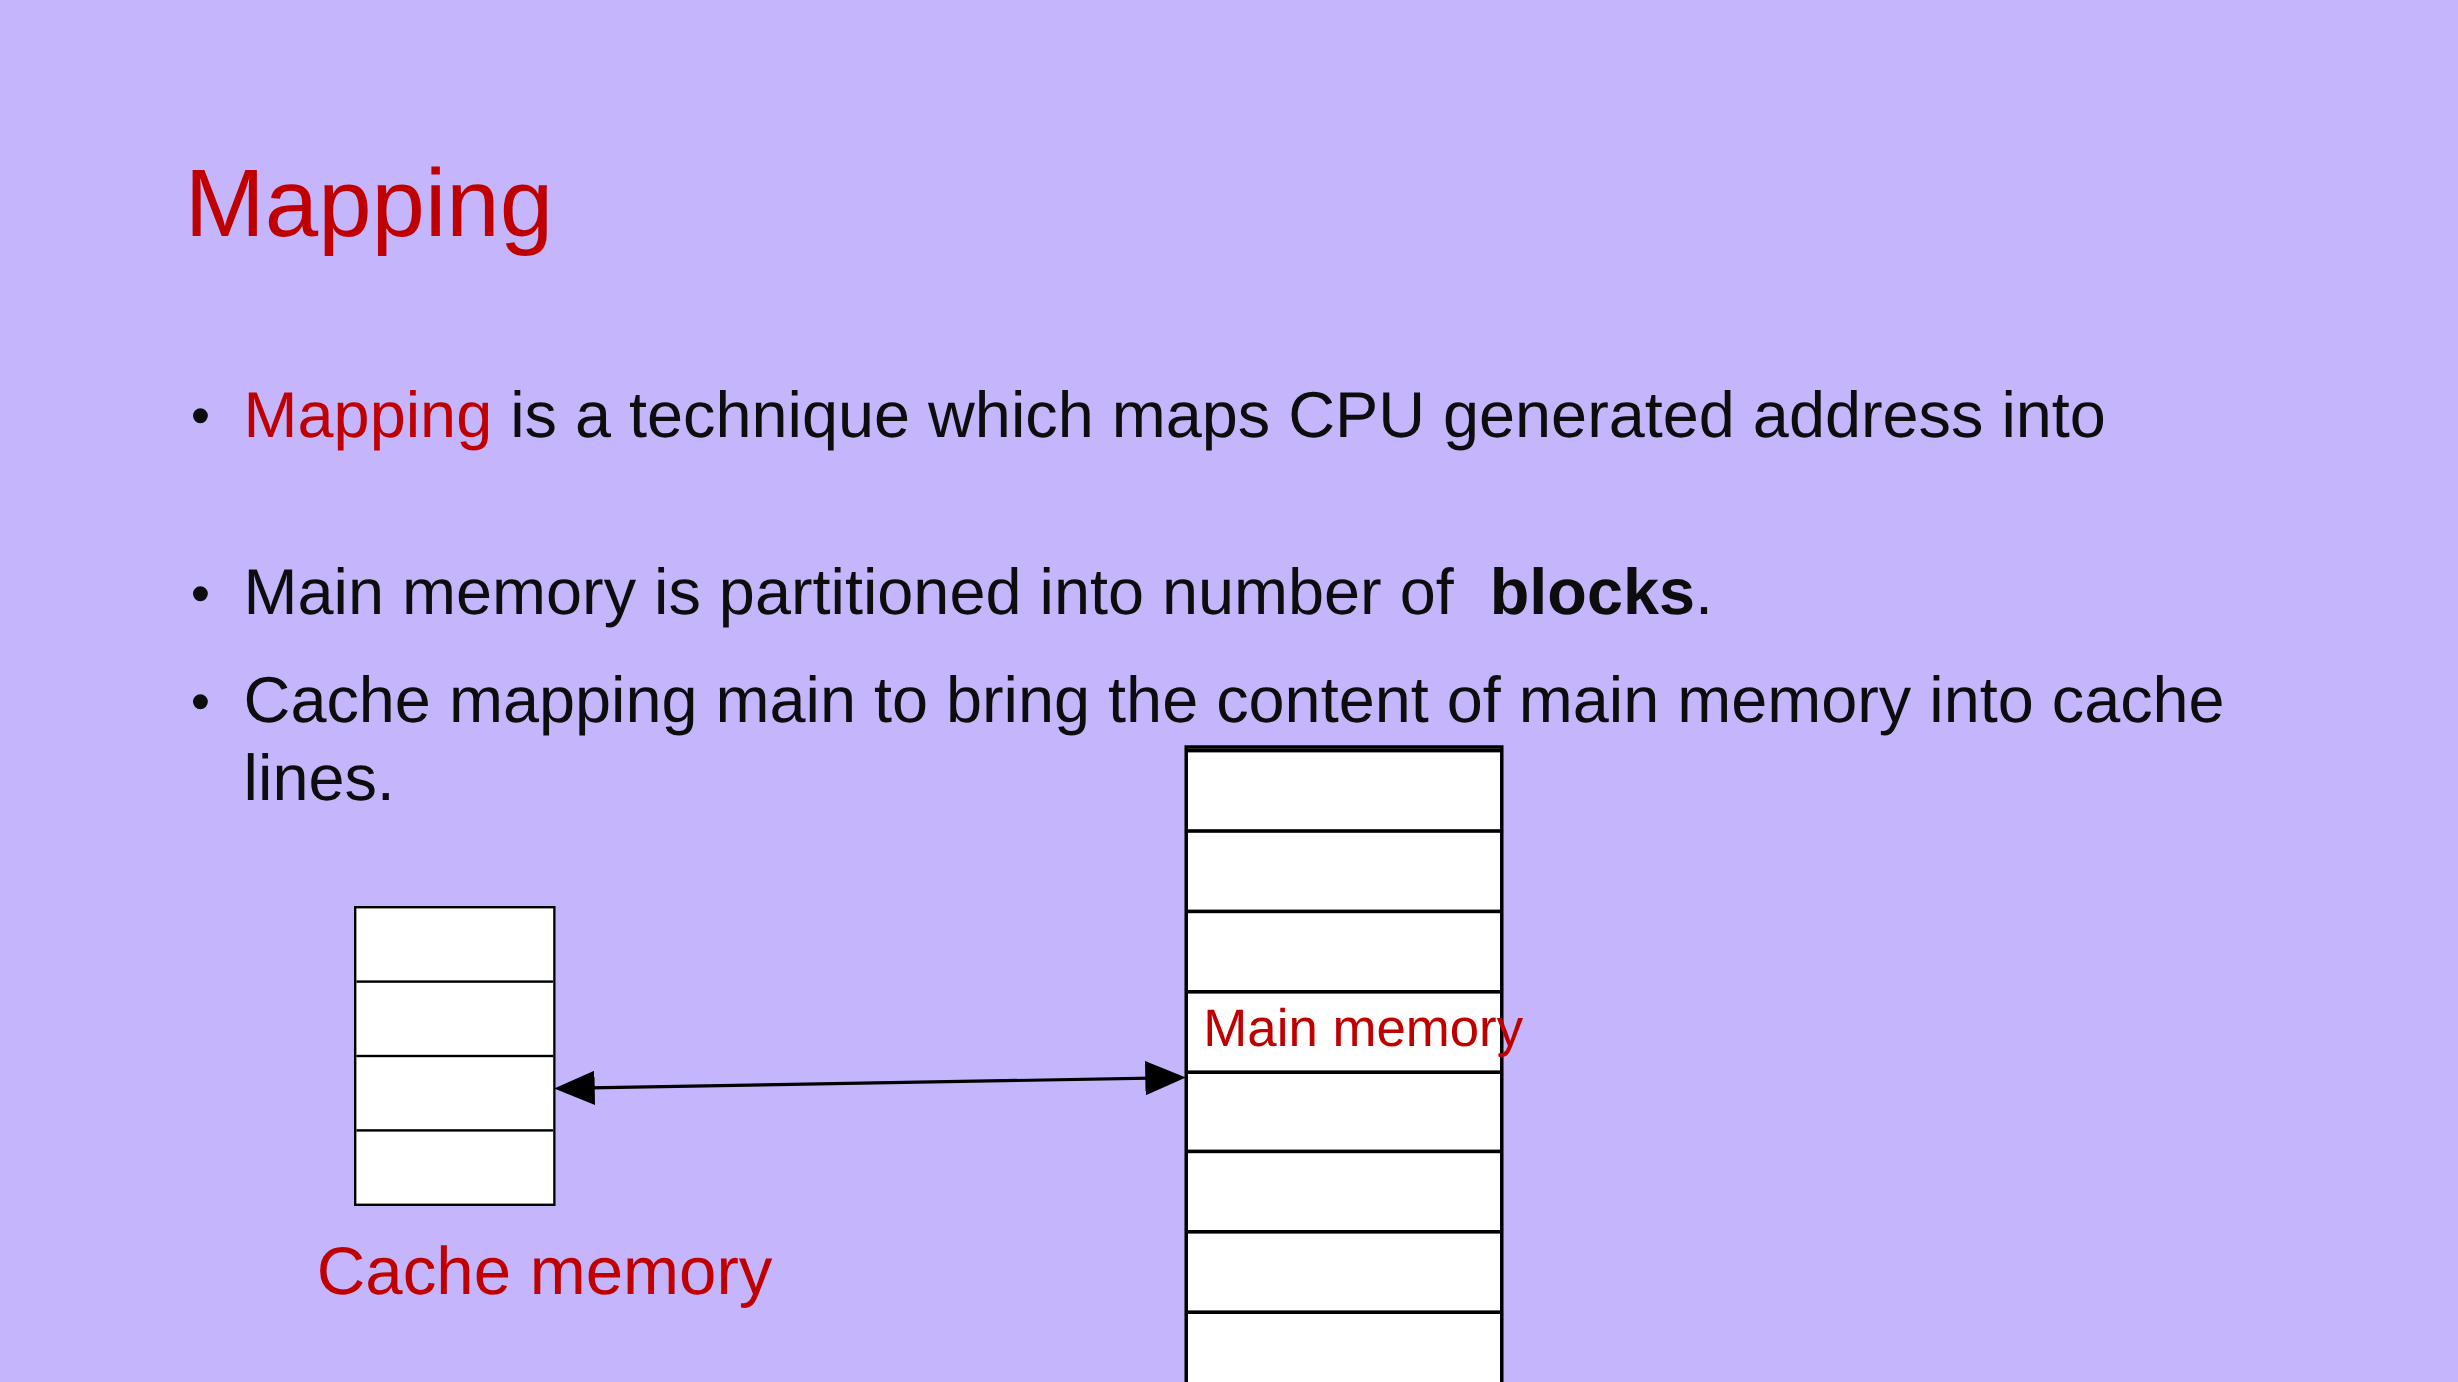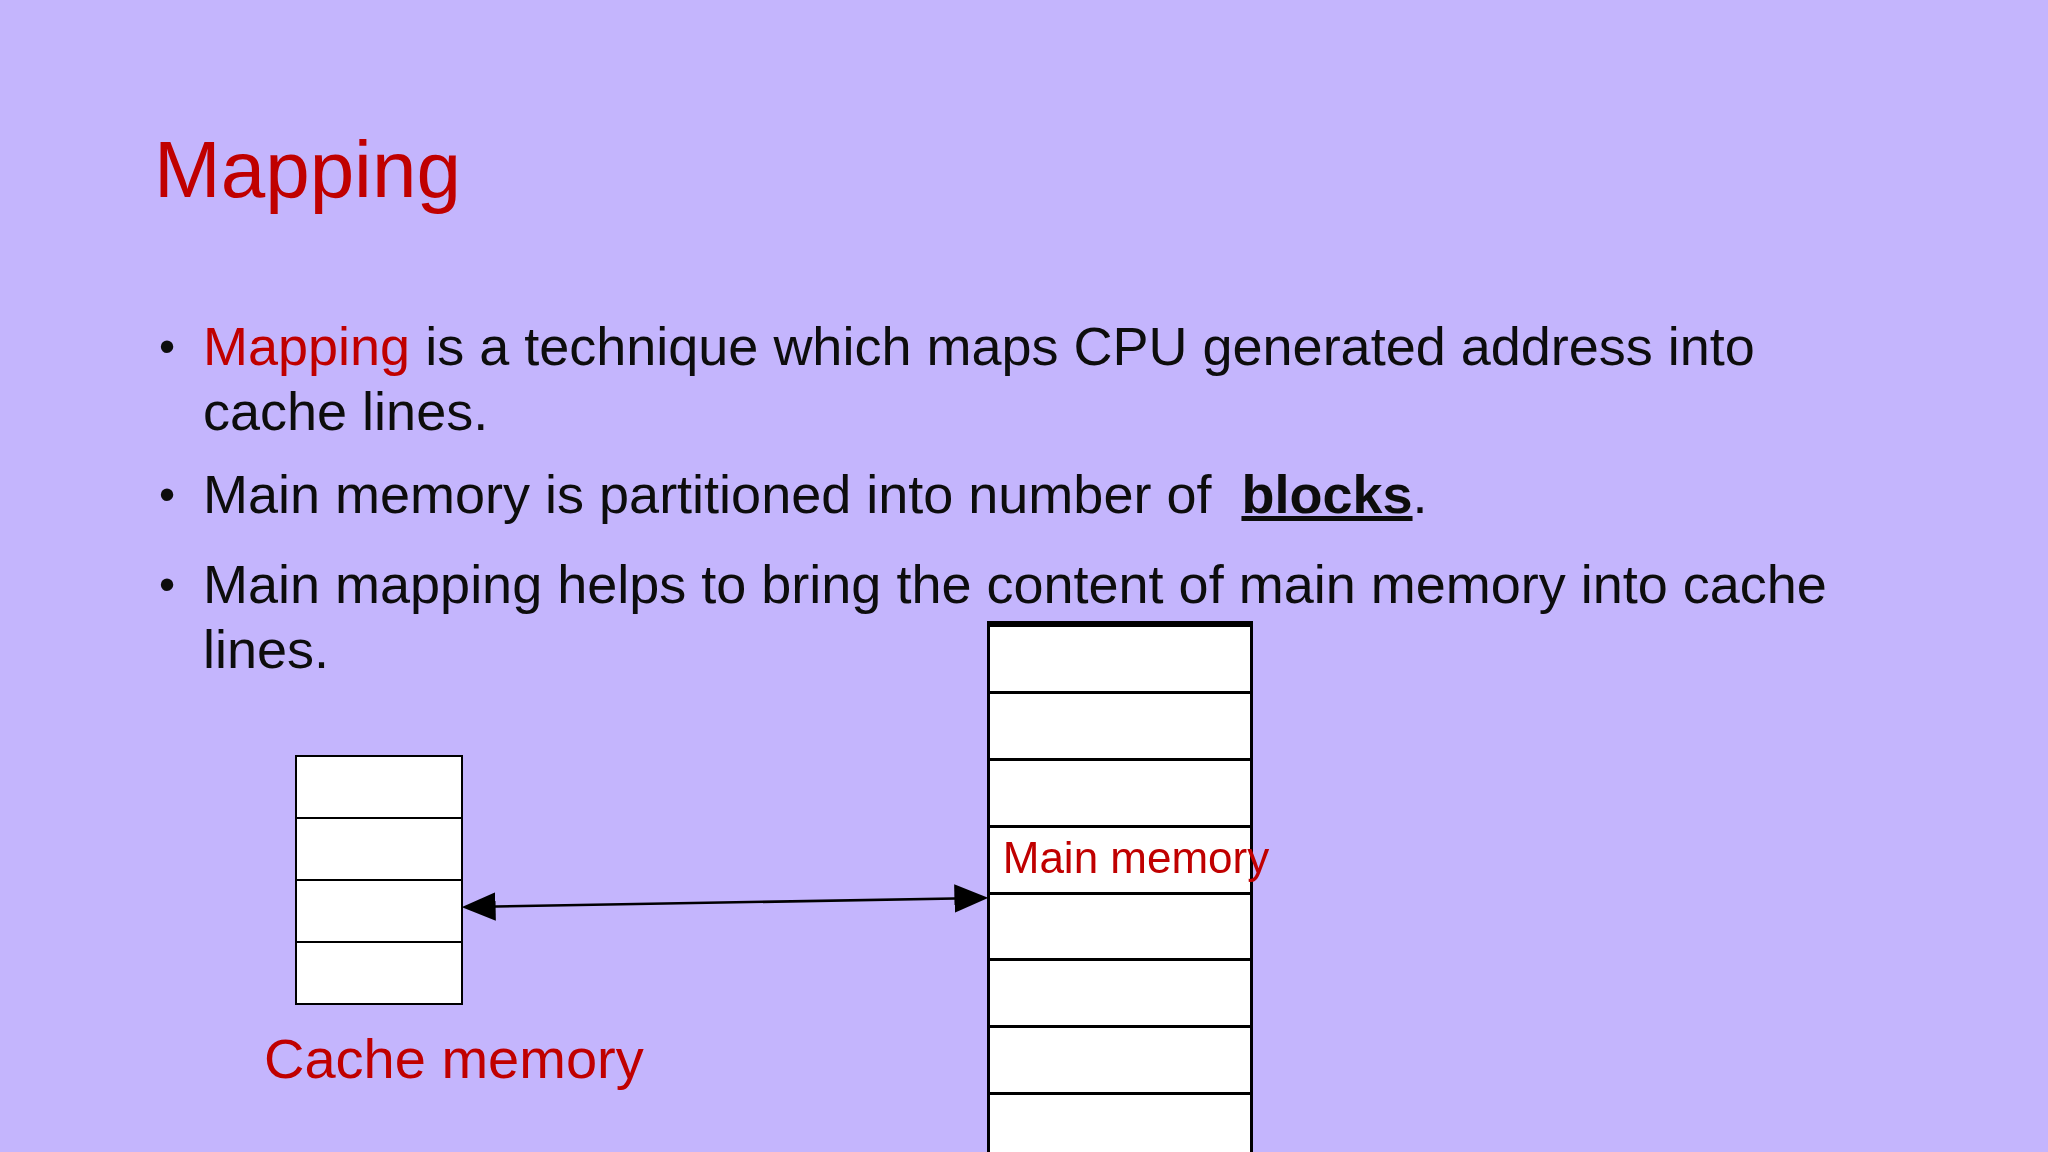--- a/index.html
+++ b/index.html
@@ -37,21 +37,21 @@
   .b-dot {
     position: absolute;
     left: 2px;
     top: 0;
     font-size: 46px;
     line-height: 65px;
     color: #0d0d0d;
   }
   .b-text { margin-left: 46px; }
   .accent { color: #C00000; }
-  .bold { font-weight: 700; text-decoration: underline; }
+  .bold { font-weight: 700; }
 
   
   .membox {
     position: absolute;
     display: flex;
     flex-direction: column;
     background: #ffffff;
     box-sizing: border-box;
   }
   .cache-box {
@@ -102,35 +102,34 @@
 <div class="slide">
 
   <div class="title">Mapping</div>
 
   <div class="bullets">
 
     <div class="bullet bullet-1">
       <span class="b-dot">•</span>
       <div class="b-text">
         <div><span class="accent">Mapping</span><span> is a technique which maps CPU generated address into</span></div>
-        <div>cache lines.</div>
       </div>
     </div>
 
     <div class="bullet bullet-2">
       <span class="b-dot">•</span>
       <div class="b-text">
         <div><span>Main memory is partitioned into number of &nbsp;</span><span class="bold">blocks</span><span>.</span></div>
       </div>
     </div>
 
     <div class="bullet bullet-3">
       <span class="b-dot">•</span>
       <div class="b-text">
-        <div>Main mapping helps to bring the content of main memory into cache</div>
+        <div>Cache mapping main to bring the content of main memory into cache</div>
         <div>lines.</div>
       </div>
     </div>
 
   </div>
 
   <div class="membox cache-box">
       <div class="mem-row"></div>
       <div class="mem-row"></div>
       <div class="mem-row"></div>

